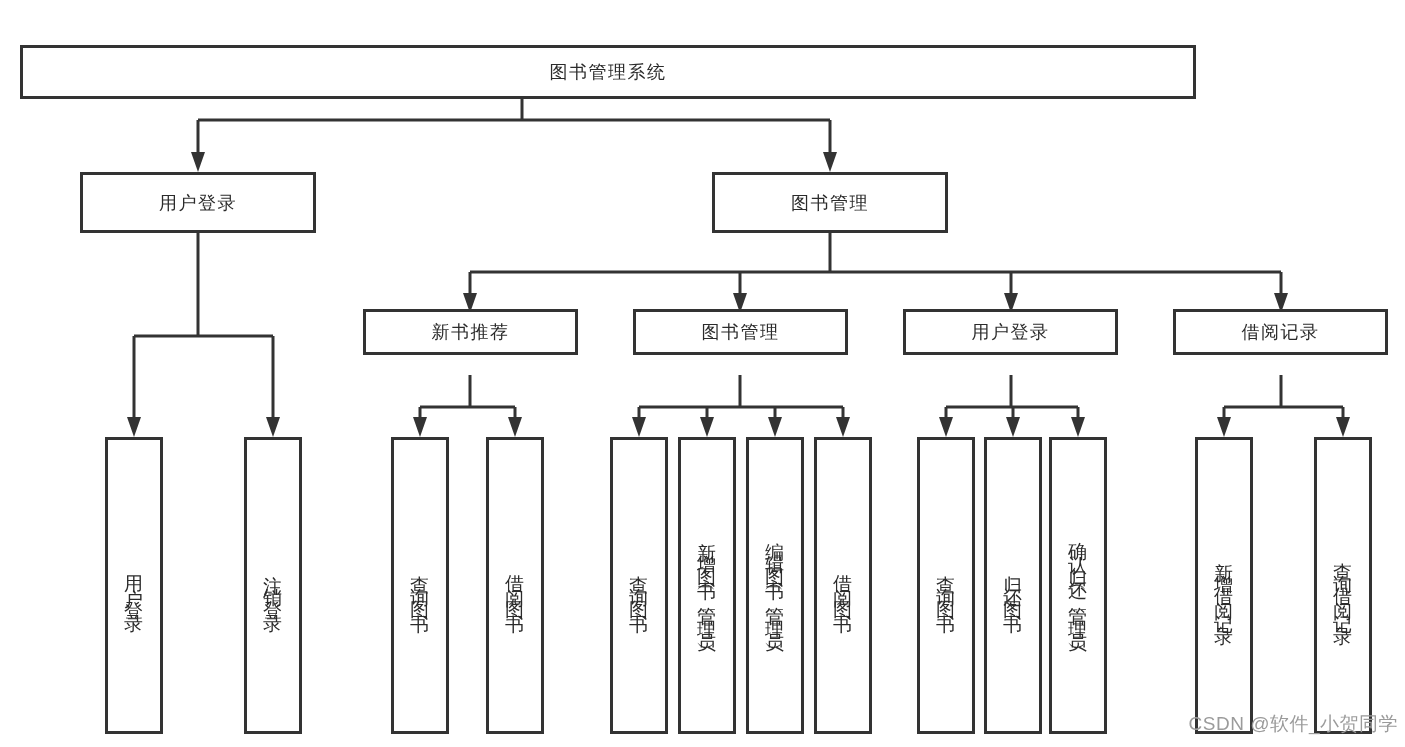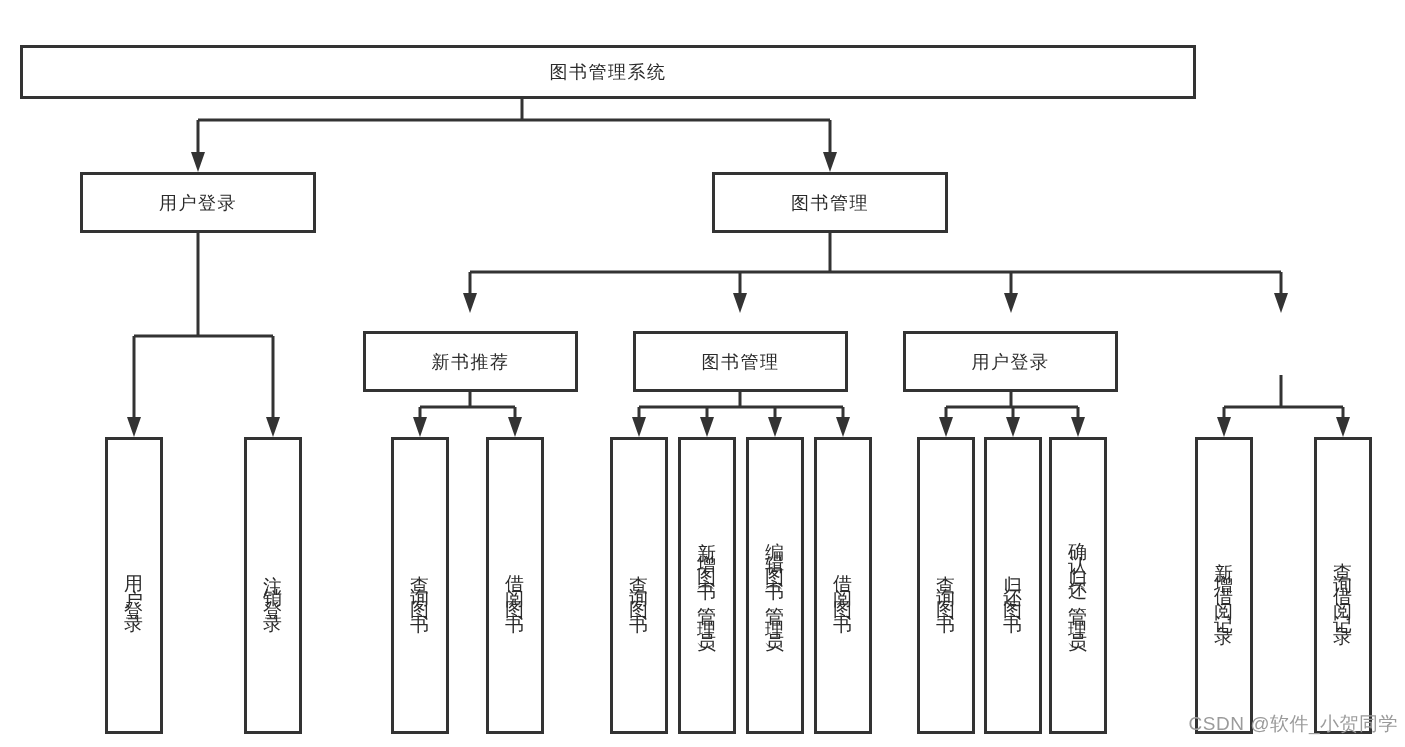--- a/index.html
+++ b/index.html
@@ -29,21 +29,21 @@
     justify-content: center;
     z-index: 2;
   }
   .hlabel {
     font-size: 18px;
     letter-spacing: 1.5px;
     white-space: nowrap;
   }
   .root  { left: 20px;  top: 14px;  width: 1176px; height: 54px; margin-top: 31px; }
   .lvl2  { top: 172px;  width: 236px; height: 61px; }
-  .lvl3  { top: 331px;  width: 215px; height: 61px; }
+  .lvl3  { top: 309px;  width: 215px; height: 46px; }
   .leaf  { top: 437px;  width: 58px;  height: 297px; }
   .vlabel {
     writing-mode: vertical-rl;
     text-orientation: mixed;
     font-size: 19px;
     letter-spacing: 13px;
     line-height: 1;
     white-space: nowrap;
   }
   .watermark {
@@ -131,20 +131,23 @@
 
   <div class="box lvl3" style="left:363px">
     <span class="hlabel">新书推荐</span>
   </div>
   <div class="box lvl3" style="left:633px">
     <span class="hlabel">图书管理</span>
   </div>
   <div class="box lvl3" style="left:903px">
     <span class="hlabel">用户登录</span>
   </div>
+  <div class="box lvl3" style="left:1173px">
+    <span class="hlabel">借阅记录</span>
+  </div>
 
   <div class="box leaf" style="left:105px">
     <span class="vlabel">用户登录</span>
   </div>
   <div class="box leaf" style="left:244px">
     <span class="vlabel">注销登录</span>
   </div>
 
   <div class="box leaf" style="left:391px">
     <span class="vlabel">查询图书</span>

